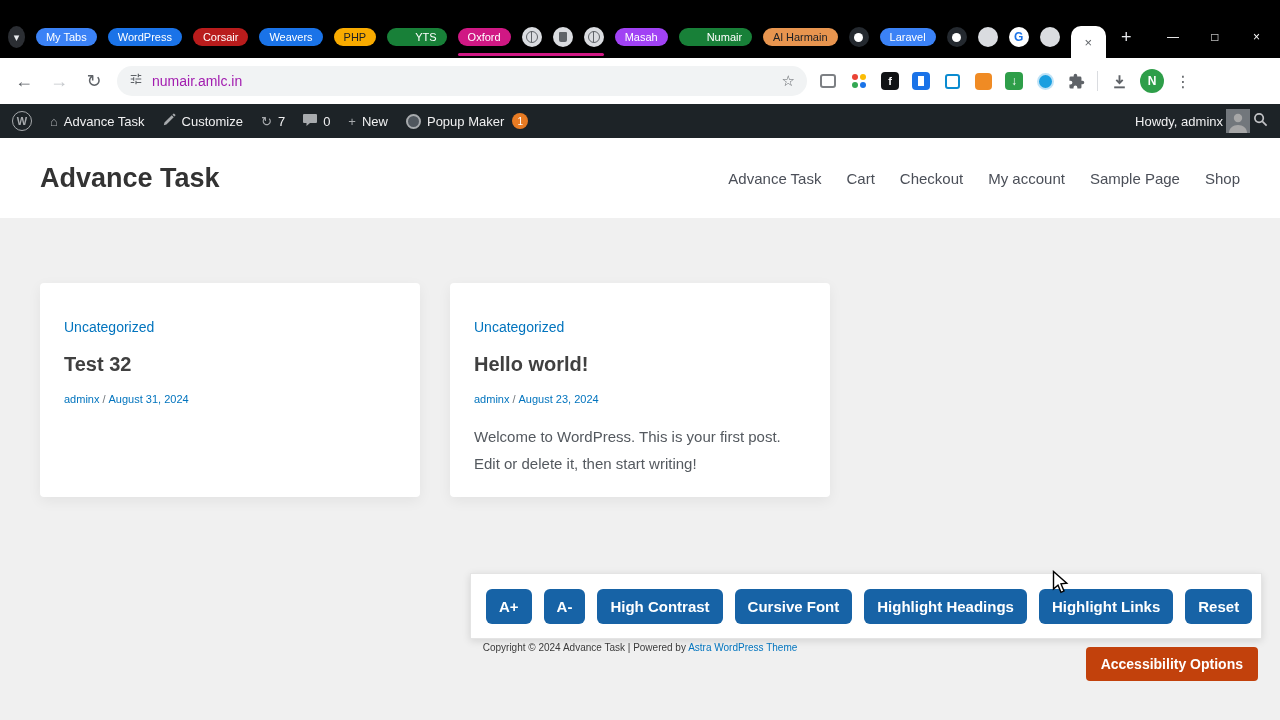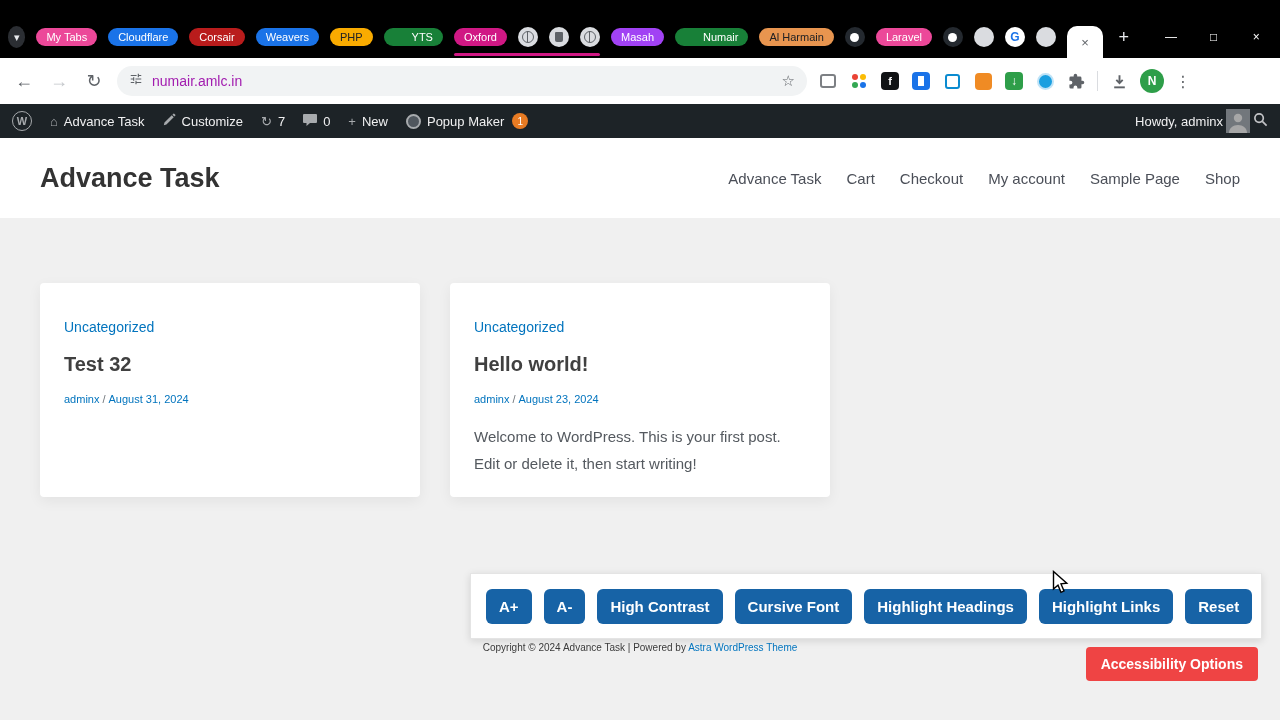--- a/index.html
+++ b/index.html
@@ -4,21 +4,21 @@
 <style>
   * { box-sizing: border-box; margin: 0; padding: 0; }
   html,body { background:#000; }
   body { font-family:"Liberation Sans","DejaVu Sans",sans-serif; }
   .screen { position:relative; width:1280px; height:720px; overflow:hidden; background:#000; margin:0 auto; }
 
   
   .tabstrip { height:58px; background:#000; display:flex; align-items:center; gap:11px; padding:16px 8px 0 8px; }
   .tsearch { width:22px; height:22px; border-radius:50%; background:#2b2e33; color:#e8eaed; display:flex; align-items:center; justify-content:center; font-size:11px; }
   .pill { padding:3px 10px; border-radius:11px; font-size:11px; white-space:nowrap; cursor:default; }
-  .gc-grey   { background:#ec4899; color:#fff; }
+  .gc-grey   { background:#3b82f6; color:#fff; }
   .gc-blue   { background:#1a73e8; color:#fff; }
   .gc-red    { background:#b91c1c; color:#fff; }
   .gc-yellow { background:#f9ab00; color:#202124; }
   .gc-green  { background:#188038; color:#fff;padding-left:28px; }
   .gc-pink   { background:#d01884; color:#fff; }
   .gc-purple { background:#a142f4; color:#fff; }
   .gc-orange { background:#e8954f; color:#202124; }
   .oxwrap { position:relative; display:flex; align-items:center; gap:11px; }
   .oxwrap::after { content:""; position:absolute; left:0; right:0; bottom:-9px; height:3px; background:#d01884; border-radius:2px; }
   .tcirc { width:20px; height:20px; border-radius:50%; background:#dadce0; display:flex; align-items:center; justify-content:center; flex:0 0 auto; }
@@ -83,37 +83,37 @@
   .pmeta { font-size:11px; color:#0274be; }
   .pmeta .sep { color:#72777c; padding:0 3px; }
   .excerpt { margin-top:18px; font-size:15px; color:#54595f; line-height:27px; width:330px; }
 
   .a11ybar { position:absolute; left:470px; top:355px; width:792px; height:66px; background:#fff; border:1px solid #e4e4e4; box-shadow:0 2px 8px rgba(0,0,0,0.12); display:flex; align-items:center; gap:12px; padding:0 15px; }
   .a11ybtn { background:#1763a6; color:#fff; border:none; border-radius:6px; font-weight:700; font-size:15px; padding:9px 13px; font-family:inherit; cursor:pointer; white-space:nowrap; }
 
   .footerline { position:absolute; top:424px; left:0; right:0; text-align:center; font-size:10px; color:#3a3a3a; }
   .footerline .themelink { color:#0274be; cursor:pointer; }
 
-  .a11yoptions { position:absolute; top:429px; right:22px; background:#ef4444; color:#fff; border:none; border-radius:4px; font-weight:700; font-size:14px; padding:9px 15px; font-family:inherit; cursor:pointer; }
+  .a11yoptions { position:absolute; top:429px; right:22px; background:#c2410c; color:#fff; border:none; border-radius:4px; font-weight:700; font-size:14px; padding:9px 15px; font-family:inherit; cursor:pointer; }
 
   .cursor { position:absolute; left:1052px; top:352px; pointer-events:none; z-index:50; }
 
   .bottombar { height:20px; background:#000; }
 </style>
 </head>
 <body>
 
 <div class="screen">
 
   <div class="tabstrip">
     <div class="tsearch">
       <span>▾</span>
     </div>
     <div class="pill gc-grey">My Tabs</div>
-    <div class="pill gc-blue">Cloudflare</div>
+    <div class="pill gc-blue">WordPress</div>
     <div class="pill gc-red">Corsair</div>
     <div class="pill gc-blue">Weavers</div>
     <div class="pill gc-yellow">PHP</div>
     <div class="pill gc-green">YTS</div>
 
     <div class="oxwrap">
       <div class="pill gc-pink">Oxford</div>
       <div class="tcirc">
           <span class="globe"></span>
         </div>

